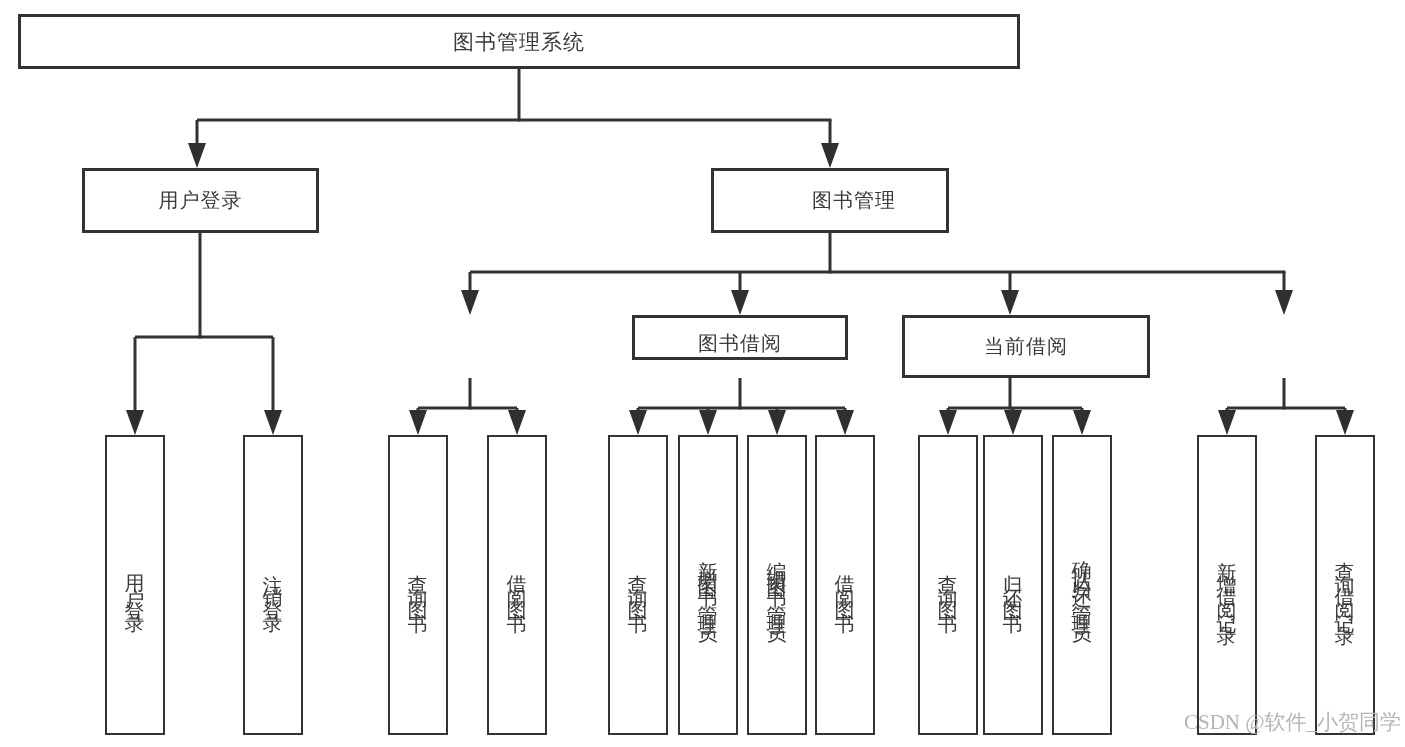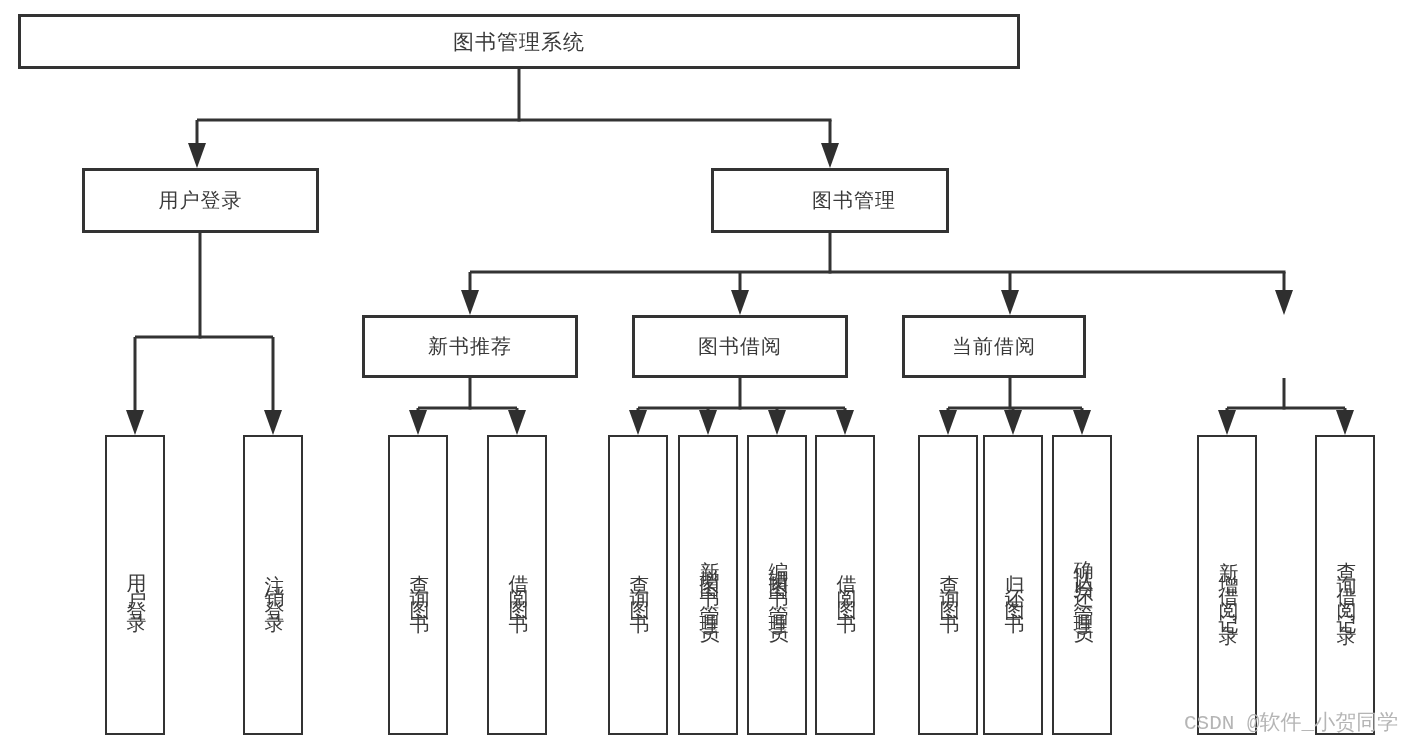--- a/index.html
+++ b/index.html
@@ -1,21 +1,21 @@
 <!DOCTYPE html>
 <html><head>
 <meta charset="utf-8">
 <style>
   html, body { margin: 0; padding: 0; background: #ffffff; }
   #canvas {
     position: relative;
     width: 1405px;
     height: 747px;
     background: #ffffff;
-    font-family: Liberation Mono, monospace;
+    font-family: Liberation Serif, serif;
     overflow: hidden;
   }
   #connector-layer {
     position: absolute;
     left: 0; top: 0;
     width: 1405px; height: 747px;
     z-index: 1;
   }
   #connector-layer line { stroke: #333333; stroke-width: 3; }
   #connector-layer polygon { fill: #2f2f2f; }
@@ -139,27 +139,24 @@
     <span>图书管理系统</span>
   </div>
 
   <div class="node node-h" style="left:82px; top:168px; width:237px; height:65px;">
     <span>用户登录</span>
   </div>
   <div class="node node-h" style="left:711px; top:168px; width:238px; height:65px;padding-left:48px;">
     <span>图书管理</span>
   </div>
 
-  <div class="node node-h" style="left:362px; top:315px; width:216px; height:63px;">
-    <span>新书推荐</span>
-  </div>
-  <div class="node node-h" style="left:632px; top:315px; width:216px; height:63px;">
+  <div class="node node-h" style="left:632px; top:315px; width:216px; height:45px;align-items:flex-end;">
     <span>图书借阅</span>
   </div>
-  <div class="node node-h" style="left:902px; top:315px; width:184px; height:63px;">
+  <div class="node node-h" style="left:902px; top:315px; width:248px; height:63px;">
     <span>当前借阅</span>
   </div>
 
   <div class="node leaf" style="left:105px;">
     <span class="vtext">用户登录</span>
   </div>
   <div class="node leaf" style="left:243px;">
     <span class="vtext">注销登录</span>
   </div>
 

